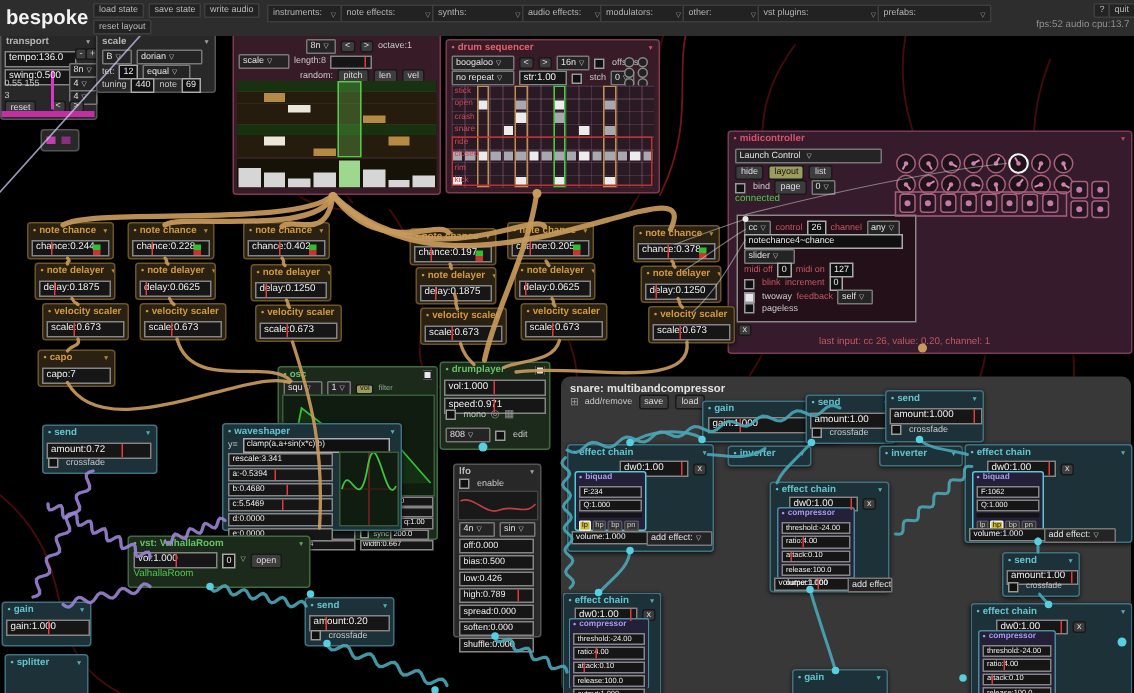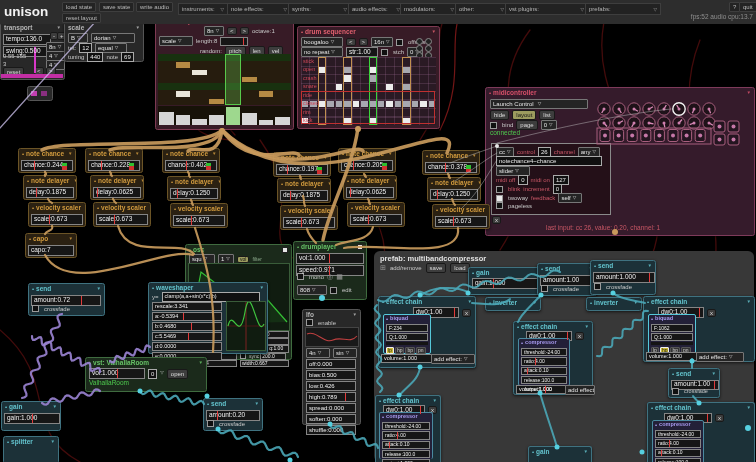--- a/index.html
+++ b/index.html
@@ -81,21 +81,21 @@
       <path d="M610,0 C570,110 690,170 650,260" fill="none" stroke="#4a0c0c" stroke-width="1.3" stroke-opacity="0.9" stroke-linecap="round"></path>
       <path d="M700,40 C660,140 745,210 705,300" fill="none" stroke="#4a0c0c" stroke-width="1.3" stroke-opacity="0.9" stroke-linecap="round"></path>
       <path d="M260,140 C310,210 250,240 305,265" fill="none" stroke="#4a0c0c" stroke-width="1.3" stroke-opacity="0.9" stroke-linecap="round"></path>
       <path d="M370,210 C410,270 350,300 395,335" fill="none" stroke="#4a0c0c" stroke-width="1.3" stroke-opacity="0.9" stroke-linecap="round"></path>
       <path d="M0,330 C60,380 20,430 80,462" fill="none" stroke="#4a0c0c" stroke-width="1.3" stroke-opacity="0.9" stroke-linecap="round"></path>
       <path d="M185,0 C210,50 180,85 205,120" fill="none" stroke="#801818" stroke-width="1.2" stroke-opacity="0.9" stroke-linecap="round"></path>
       <path d="M440,130 C470,70 440,30 470,0" fill="none" stroke="#801818" stroke-width="1.2" stroke-opacity="0.9" stroke-linecap="round"></path>
     </svg>
 
 <div id="topbar">
-  <div id="logo">unison</div>
+  <div id="logo">bespoke</div>
   <div class="tbtn" style="left:62px;top:2px;">load state</div>
   <div class="tbtn" style="left:99px;top:2px;">save state</div>
   <div class="tbtn" style="left:136px;top:2px;">write audio</div>
   <div class="tbtn" style="left:62px;top:13px;">reset layout</div>
   <div class="menu" style="left:178px;width:42px;">
         <span>instruments:</span>
         <span class="arr">▽</span>
       </div>
   <div class="menu" style="left:227px;width:56px;">
         <span>note effects:</span>
@@ -1011,21 +1011,21 @@
         <span>amount:0.20</span>
         <i class="tick" style="left:20%;"></i>
       </div>
   <div class="row" style="left:1px;top:20px;">
         <span class="cb"></span>
         <span class="lab">crossfade</span>
       </div>
 </div>
 
 <div id="prefab-panel" style="left:374px;top:251px;width:380px;height:211px;"></div>
-<div style="position:absolute;left:380px;top:254px;z-index:10;font-size:7.5px;font-weight:bold;color:#e2e2e2;">prefab: multibandcompressor</div>
+<div style="position:absolute;left:380px;top:254px;z-index:10;font-size:7.5px;font-weight:bold;color:#e2e2e2;">snare: multibandcompressor</div>
 <div style="position:absolute;left:380px;top:263px;z-index:10;display:flex;gap:4px;align-items:center;">
   <span style="color:#9a9a9a;font-size:7px;">⊞</span>
   <span class="lab">add/remove</span>
   <span class="btn">save</span>
   <span class="btn">load</span>
 </div>
 
 <div class="mod t-audio" style="left:468px;top:267px;width:90px;height:26px;">
   <div class="hd">
         <span class="dot">•</span>

